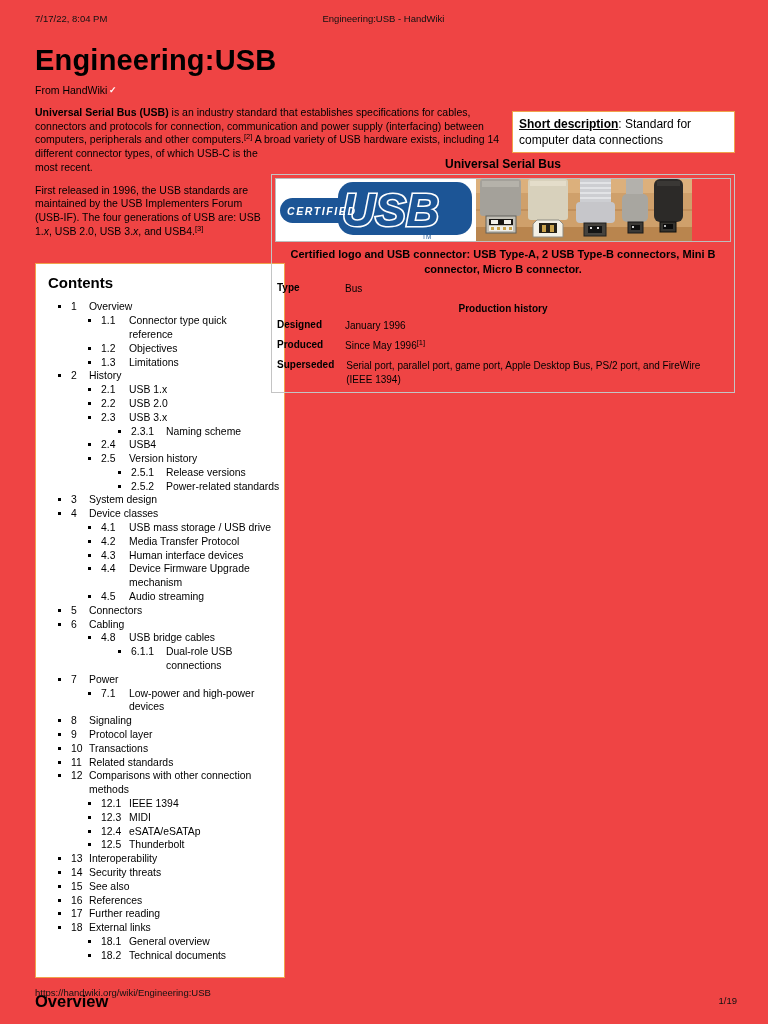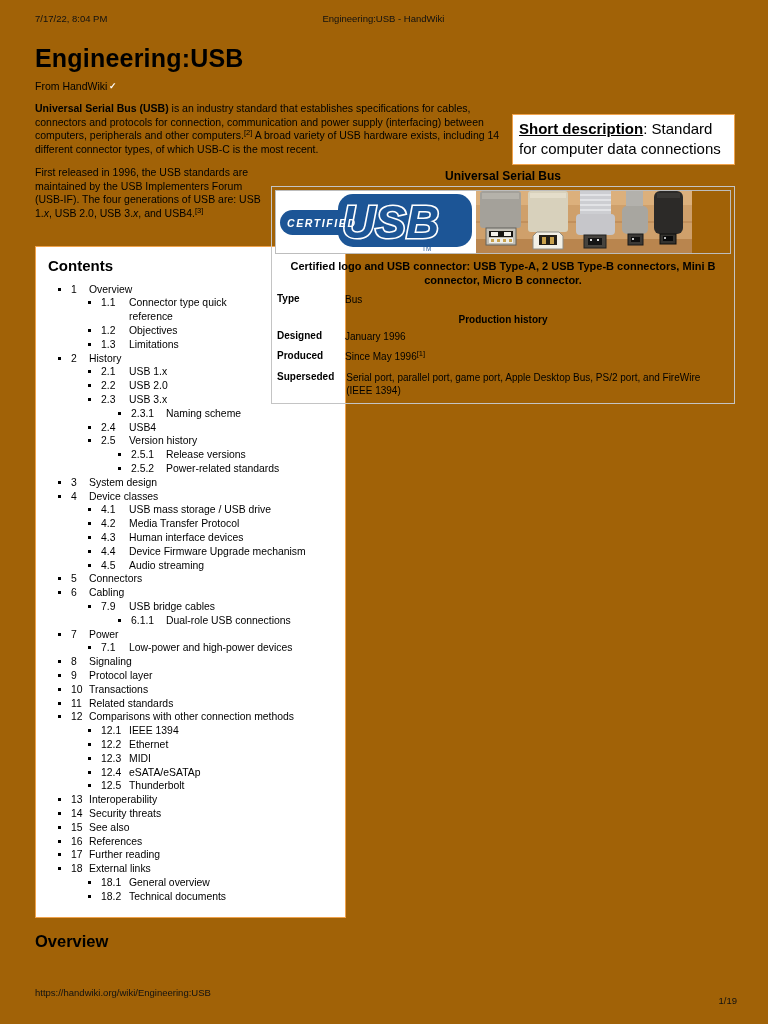--- a/index.html
+++ b/index.html
@@ -1,54 +1,54 @@
 <!DOCTYPE html>
 <html><head>
 <meta charset="utf-8">
 <style>
   html,body{margin:0;padding:0;background:#fff;}
-  .page{position:relative;width:768px;height:1024px;background:#a16207;overflow:hidden;
+  .page{position:relative;width:768px;height:1024px;background:#ef4444;overflow:hidden;
         font-family:"Liberation Sans",sans-serif;color:#000;}
 
   
   .print-header{position:absolute;top:13px;left:35px;width:702px;font-size:9.5px;color:#111;}
   .ph-date{position:absolute;left:0;top:0;}
   .ph-title{position:absolute;left:0;right:5px;text-align:center;top:0;}
   .print-footer{position:absolute;bottom:18px;left:35px;width:702px;font-size:9.5px;color:#111;}
   .pf-url{position:absolute;left:0;bottom:8px;}
   .pf-page{position:absolute;right:0;bottom:0;}
 
   .content{position:absolute;top:44px;left:35px;width:700px;}
 
-  h1.title{margin:0 0 7px 0;font-size:25px;font-weight:700;letter-spacing:.2px;}
+  h1.title{margin:0 0 7px 0;font-size:29px;font-weight:700;letter-spacing:.2px;}
   .from-line{display:flex;align-items:center;font-size:10.5px;margin:0 0 10px 0;}
   .check{width:11px;height:11px;border-radius:2.5px;color:#fff;font-size:9px;line-height:11px;
          text-align:center;font-weight:bold;flex:0 0 auto;}
 
   
   .shortdesc{float:right;width:209px;border:1.5px solid #f0a24b;padding:4px 6px;
-             font-size:15px;line-height:1.35;margin:12px 0 4px 10px;background:#fff;}
+             font-size:12px;line-height:1.35;margin:5px 0 4px 10px;background:#fff;}
   .shortdesc .sd-label{font-weight:700;text-decoration:underline;}
 
   .infobox{float:right;clear:right;width:464px;margin:0 0 10px 8px;font-size:10px;box-sizing:border-box;}
   .infobox-title{text-align:center;font-weight:700;font-size:12px;margin:0 0 3px 0;}
   .infobox-box{border:1px solid #c4c4c4;padding:3px;}
   .infobox-image{display:flex;border:1px solid #bdbdbd;box-sizing:border-box;}
   .infobox-image svg{display:block;}
   .infobox-caption{text-align:center;font-weight:600;font-size:11px;line-height:1.32;padding:5px 8px 2px 8px;}
   .ib-row{display:flex;padding:3.5px 2px;gap:12px;}
   .ib-label{flex:0 0 56px;font-weight:700;}
   .ib-value{flex:1;line-height:1.32;}
   .ib-sub{text-align:center;font-weight:700;padding:4px 0 2px 0;}
 
   .para{font-size:10.5px;line-height:13.7px;margin:0 0 9px 0;}
   sup{font-size:7.5px;line-height:0;}
 
   
-  .toc{box-sizing:border-box;width:311px;border:1.5px solid #f0a24b;background:#fff;
+  .toc{box-sizing:border-box;width:250px;border:1.5px solid #f0a24b;background:#fff;
        margin-top:25px;padding:8px 4px 14px 8px;}
   .toc-title{font-size:15px;font-weight:700;margin:2px 0 9px 4px;}
   .toc ul{list-style:none;margin:0;padding:0;}
   .toc li{position:relative;font-size:10.4px;line-height:13.8px;}
   .toc li .blt{position:absolute;top:5px;width:3px;height:3px;background:#000;}
   .toc li .num{position:absolute;}
   .toc li.lv1{padding-left:45px;}  .toc li.lv1 .blt{left:14px;} .toc li.lv1 .num{left:27px;}
   .toc li.lv2{padding-left:85px;}  .toc li.lv2 .blt{left:44px;} .toc li.lv2 .num{left:57px;}
   .toc li.lv3{padding-left:122px;} .toc li.lv3 .blt{left:74px;} .toc li.lv3 .num{left:87px;}
 
@@ -186,31 +186,30 @@
             <li class="lv3"><span class="blt"></span><span class="num">2.5.2</span><span class="lbl">Power-related standards</span></li>
             <li class="lv1"><span class="blt"></span><span class="num">3</span><span class="lbl">System design</span></li>
             <li class="lv1"><span class="blt"></span><span class="num">4</span><span class="lbl">Device classes</span></li>
             <li class="lv2"><span class="blt"></span><span class="num">4.1</span><span class="lbl">USB mass storage / USB drive</span></li>
             <li class="lv2"><span class="blt"></span><span class="num">4.2</span><span class="lbl">Media Transfer Protocol</span></li>
             <li class="lv2"><span class="blt"></span><span class="num">4.3</span><span class="lbl">Human interface devices</span></li>
             <li class="lv2"><span class="blt"></span><span class="num">4.4</span><span class="lbl">Device Firmware Upgrade mechanism</span></li>
             <li class="lv2"><span class="blt"></span><span class="num">4.5</span><span class="lbl">Audio streaming</span></li>
             <li class="lv1"><span class="blt"></span><span class="num">5</span><span class="lbl">Connectors</span></li>
             <li class="lv1"><span class="blt"></span><span class="num">6</span><span class="lbl">Cabling</span></li>
-            <li class="lv2"><span class="blt"></span><span class="num">7.9</span><span class="lbl">USB bridge cables</span></li>
+            <li class="lv2"><span class="blt"></span><span class="num">4.8</span><span class="lbl">USB bridge cables</span></li>
             <li class="lv3"><span class="blt"></span><span class="num">6.1.1</span><span class="lbl">Dual-role USB connections</span></li>
             <li class="lv1"><span class="blt"></span><span class="num">7</span><span class="lbl">Power</span></li>
             <li class="lv2"><span class="blt"></span><span class="num">7.1</span><span class="lbl">Low-power and high-power devices</span></li>
             <li class="lv1"><span class="blt"></span><span class="num">8</span><span class="lbl">Signaling</span></li>
             <li class="lv1"><span class="blt"></span><span class="num">9</span><span class="lbl">Protocol layer</span></li>
             <li class="lv1"><span class="blt"></span><span class="num">10</span><span class="lbl">Transactions</span></li>
             <li class="lv1"><span class="blt"></span><span class="num">11</span><span class="lbl">Related standards</span></li>
             <li class="lv1"><span class="blt"></span><span class="num">12</span><span class="lbl">Comparisons with other connection methods</span></li>
             <li class="lv2"><span class="blt"></span><span class="num">12.1</span><span class="lbl">IEEE 1394</span></li>
-            <li class="lv2"><span class="blt"></span><span class="num">12.2</span><span class="lbl">Ethernet</span></li>
             <li class="lv2"><span class="blt"></span><span class="num">12.3</span><span class="lbl">MIDI</span></li>
             <li class="lv2"><span class="blt"></span><span class="num">12.4</span><span class="lbl">eSATA/eSATAp</span></li>
             <li class="lv2"><span class="blt"></span><span class="num">12.5</span><span class="lbl">Thunderbolt</span></li>
             <li class="lv1"><span class="blt"></span><span class="num">13</span><span class="lbl">Interoperability</span></li>
             <li class="lv1"><span class="blt"></span><span class="num">14</span><span class="lbl">Security threats</span></li>
             <li class="lv1"><span class="blt"></span><span class="num">15</span><span class="lbl">See also</span></li>
             <li class="lv1"><span class="blt"></span><span class="num">16</span><span class="lbl">References</span></li>
             <li class="lv1"><span class="blt"></span><span class="num">17</span><span class="lbl">Further reading</span></li>
             <li class="lv1"><span class="blt"></span><span class="num">18</span><span class="lbl">External links</span></li>
             <li class="lv2"><span class="blt"></span><span class="num">18.1</span><span class="lbl">General overview</span></li>

